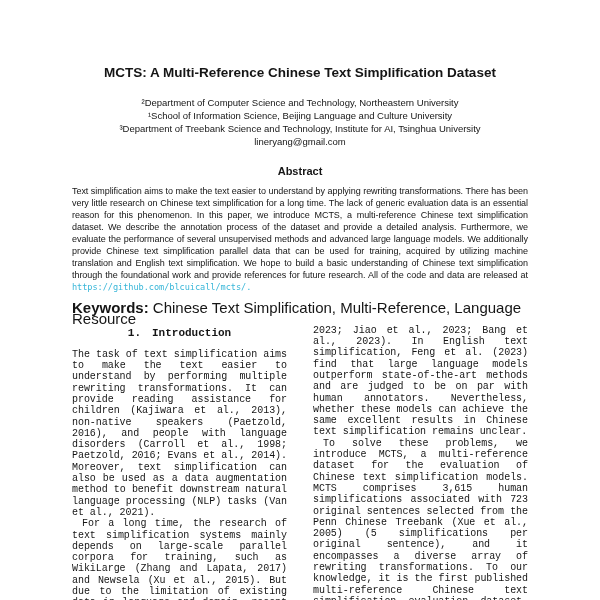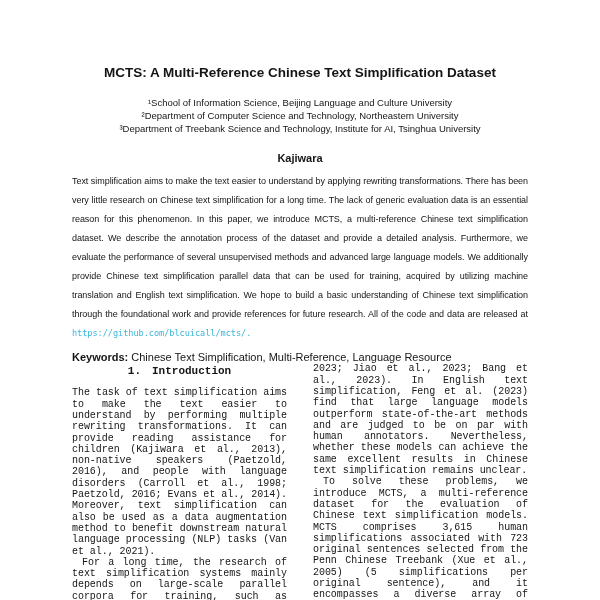--- a/index.html
+++ b/index.html
@@ -46,33 +46,33 @@
   }
   .abstract-heading {
     text-align: center;
     font-size: 11px;
     font-weight: bold;
     line-height: 14px;
     margin: 16px 0 7px 0;
   }
   .abstract {
     font-size: 9px;
-    line-height: 19px;
+    line-height: 12px;
     text-align: justify;
     letter-spacing: -0.05px;
     margin: 0;
   }
   .link {
     font-family: "DejaVu Sans Mono", monospace;
     font-size: 8.6px;
     text-decoration: none;
     cursor: pointer;
   }
   .keywords {
-    font-size: 11px;
+    font-size: 15px;
     line-height: 11.4px;
     margin: 9px 0 0 0;
   }
   .keywords b { font-weight: bold; }
   .columns {
     display: flex;
     gap: 26px;
     margin-top: 0;
     font-family: Liberation Mono, monospace;
   }
@@ -100,26 +100,27 @@
 </head>
 <body>
 
 <div class="page">
   <div class="content">
 
     <h1 class="title">MCTS: A Multi-Reference Chinese Text Simplification Dataset</h1>
 
 
     <div class="affils">
+      <div>²Department of Computer Science and Technology, Northeastern University</div>
       <div>¹School of Information Science, Beijing Language and Culture University</div>
-      <div>²Department of Computer Science and Technology, Northeastern University</div>
       <div>³Department of Treebank Science and Technology, Institute for AI, Tsinghua University</div>
+      <div>lineryang@gmail.com</div>
     </div>
 
-    <h2 class="abstract-heading">Kajiwara</h2>
+    <h2 class="abstract-heading">Abstract</h2>
 
     <p class="abstract"><span>Text simplification aims to make the text easier to understand by applying rewriting transformations. There has been very little research on Chinese text simplification for a long time. The lack of generic evaluation data is an essential reason for this phenomenon. In this paper, we introduce MCTS, a multi-reference Chinese text simplification dataset. We describe the annotation process of the dataset and provide a detailed analysis. Furthermore, we evaluate the performance of several unsupervised methods and advanced large language models. We additionally provide Chinese text simplification parallel data that can be used for training, acquired by utilizing machine translation and English text simplification. We hope to build a basic understanding of Chinese text simplification through the foundational work and provide references for future research. All of the code and data are released at </span><a class="link" style="color: rgb(56, 182, 216);">https://github.com/blcuicall/mcts/.</a></p>
 
     <p class="keywords"><b>Keywords:</b><span> Chinese Text Simplification, Multi-Reference, Language Resource</span></p>
 
     <div class="columns">
       <div class="col">
         <h3 class="section-heading">1. Introduction</h3>
         <p class="body-para">The task of text simplification aims to make the text easier to understand by performing multiple rewriting transformations. It can provide reading assistance for children (Kajiwara et al., 2013), non-native speakers (Paetzold, 2016), and people with language disorders (Carroll et al., 1998; Paetzold, 2016; Evans et al., 2014). Moreover, text simplification can also be used as a data augmentation method to benefit downstream natural language processing (NLP) tasks (Van et al., 2021).</p>
         <p class="body-para indent">For a long time, the research of text simplification systems mainly depends on large-scale parallel corpora for training, such as WikiLarge (Zhang and Lapata, 2017) and Newsela (Xu et al., 2015). But due to the limitation of existing data in language and domain, recent work on text simplification systems has started to focus on unsupervised methods and achieves good results (Surya et al., 2019; Kumar et al., 2020; Martin et al., 2022), which makes it pos-</p>

